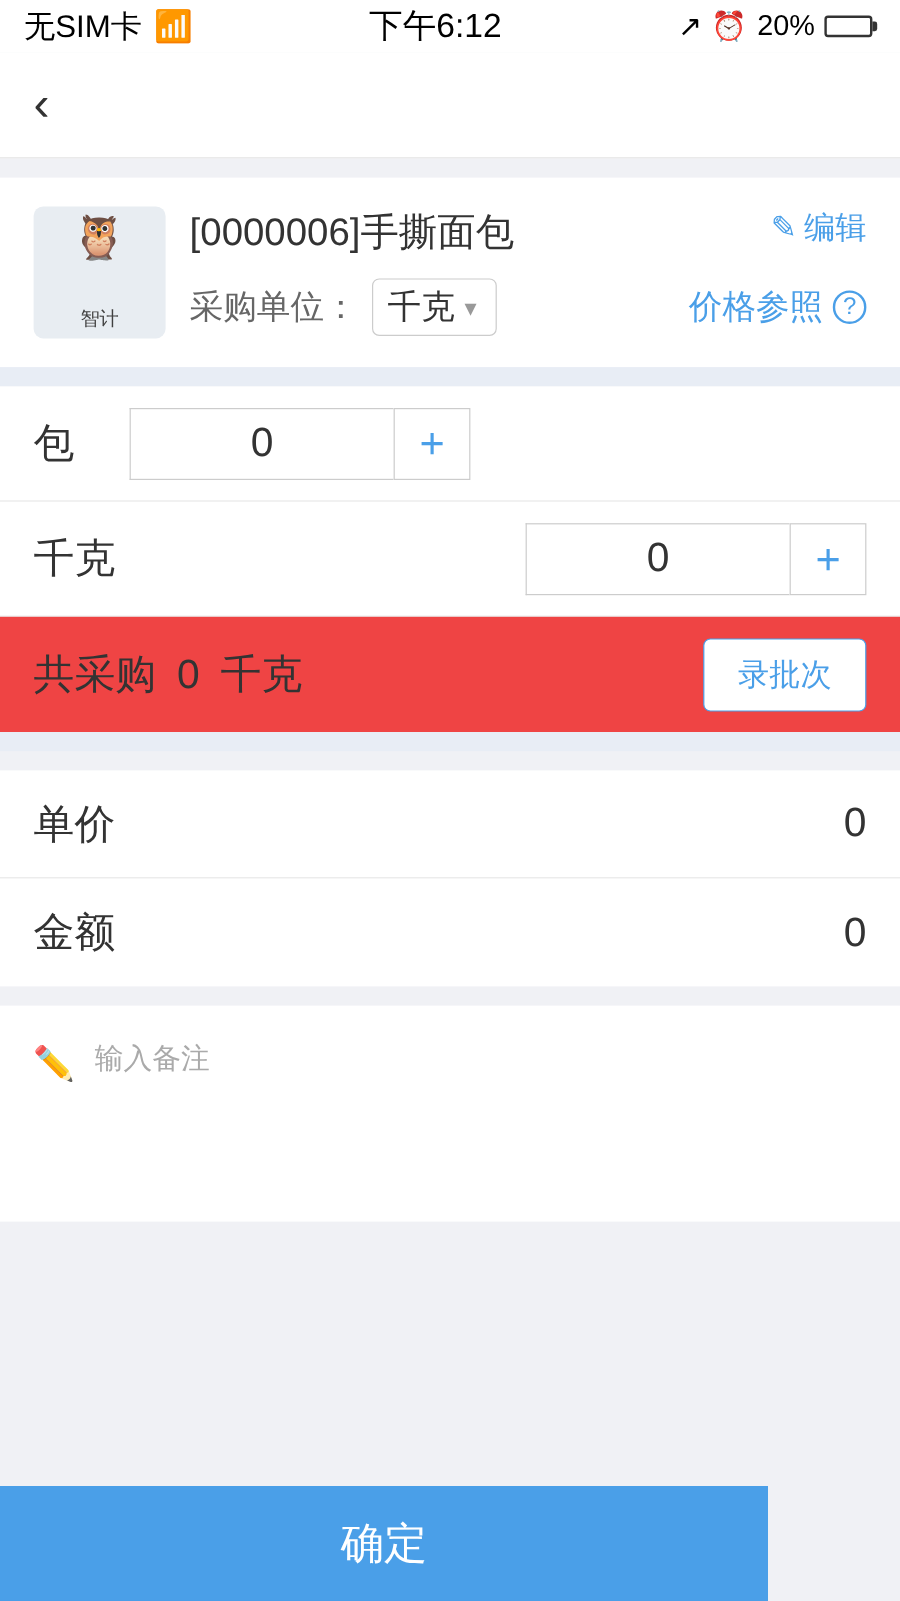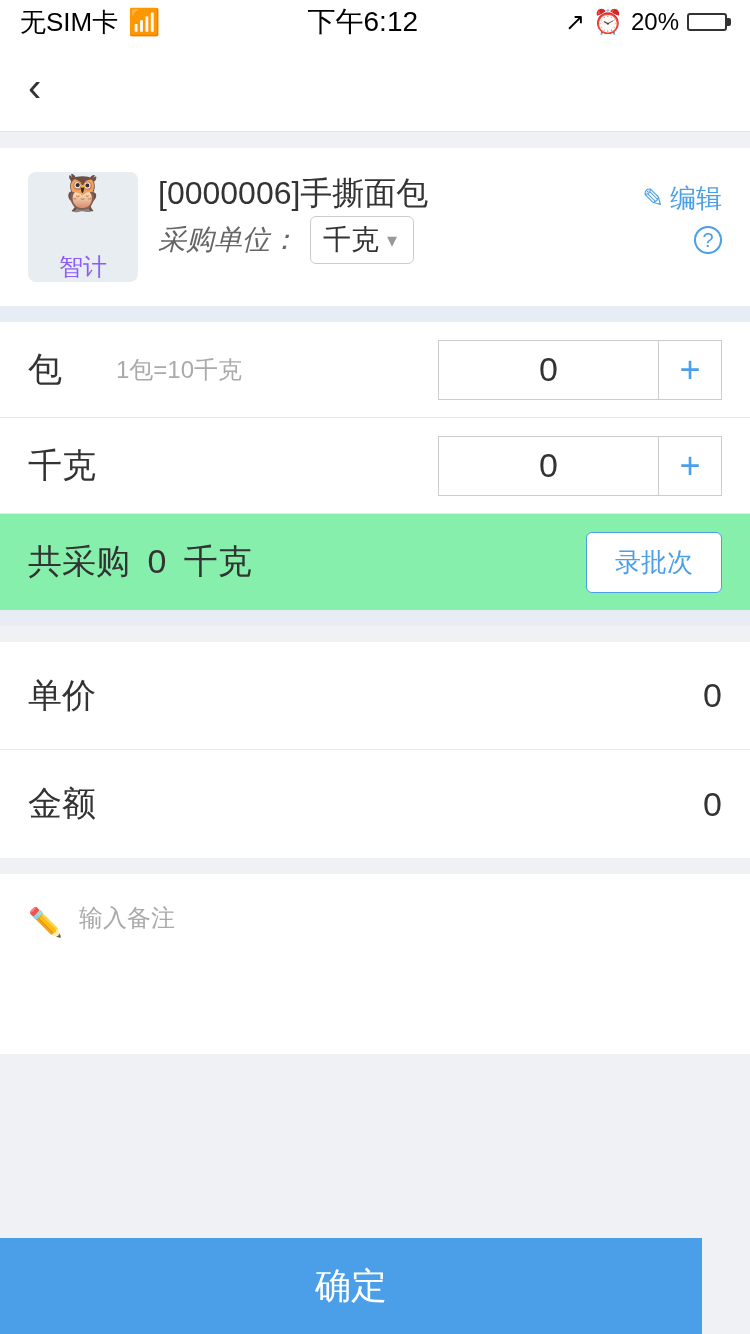--- a/index.html
+++ b/index.html
@@ -98,31 +98,32 @@
       align-items: center;
       justify-content: center;
       flex-shrink: 0;
       flex-direction: column;
     }
     .product-image-logo {
       font-size: 36px;
       color: #8a9bb0;
     }
     .product-image-text {
-      font-size: 24px;
-      color: #8b5cf6;
+      font-size: 16px;
+      color: #404040;
       margin-top: 37px;
     }
     .product-info {
       flex: 1;
     }
     .product-name-row {
       display: flex;
       justify-content: space-between;
-      align-items: flex-end;
+      align-items: flex-start;
+      margin-bottom: 16px;
     }
     .product-name {
       font-size: 32px;
       color: #333;
       font-weight: 500;
     }
     .edit-btn {
       font-size: 26px;
       color: #4a9fe8;
       display: flex;
@@ -132,21 +133,20 @@
     }
     .product-unit-row {
       display: flex;
       align-items: center;
       justify-content: space-between;
     }
     .unit-label {
       font-size: 28px;
       color: #666;
       margin-right: 12px;
-      font-style: italic;
     }
     .unit-dropdown {
       display: inline-flex;
       align-items: center;
       border: 1px solid #ccc;
       border-radius: 6px;
       padding: 4px 16px 4px 12px;
       font-size: 28px;
       color: #333;
       gap: 8px;
@@ -227,21 +227,21 @@
       display: flex;
       align-items: center;
       justify-content: center;
       font-size: 36px;
       color: #4a9fe8;
       cursor: pointer;
     }
 
     
     .summary-section {
-      background: #86efac;
+      background: #ef4444;
       padding: 0 28px;
       height: 96px;
       display: flex;
       align-items: center;
       justify-content: space-between;
       border-bottom: none;
     }
     .summary-text {
       font-size: 34px;
       color: #333;
@@ -259,21 +259,21 @@
     
     .info-section {
       background: #fff;
       margin-top: 16px;
     }
     .info-row {
       display: flex;
       align-items: center;
       justify-content: space-between;
       padding: 0 28px;
-      height: 108px;
+      height: 90px;
       border-bottom: 1px solid #e8e8e8;
     }
     .info-label {
       font-size: 34px;
       color: #333;
     }
     .info-value {
       font-size: 34px;
       color: #333;
     }
@@ -296,21 +296,21 @@
     .notes-placeholder {
       font-size: 24px;
       color: #aaa;
     }
 
     
     .confirm-btn-wrap {
       position: fixed;
       bottom: 0;
       left: 0;
-      width: 702px;
+      width: 640px;
       height: 96px;
       background: #4a9fe8;
       display: flex;
       align-items: center;
       justify-content: center;
       cursor: pointer;
     }
     .confirm-btn-label {
       font-size: 36px;
       color: #fff;
@@ -360,33 +360,33 @@
     </div>
     <div class="product-unit-row">
       <div style="display:flex;align-items:center;">
         <span class="unit-label">采购单位：</span>
         <span class="unit-dropdown">
           <span>千克</span>
           <span class="unit-dropdown-arrow">▾</span>
         </span>
       </div>
       <span class="price-ref">
+        <span>价格参照</span>
         <span class="price-ref-icon">?</span>
       </span>
     </div>
   </div>
 </div>
 
 <div class="separator"></div>
 
 <div class="input-section">
 
   <div class="input-row">
     <span class="input-label">包</span>
-    <span class="input-sublabel">1包=10千克</span>
     <div class="input-field-wrap">
       <input class="input-field" type="text" value="0" style="">
       <button class="input-plus-btn">+</button>
     </div>
   </div>
 
   <div class="input-row">
     <span class="input-label">千克</span>
     <span class="input-sublabel"></span>
     <div class="input-field-wrap">

